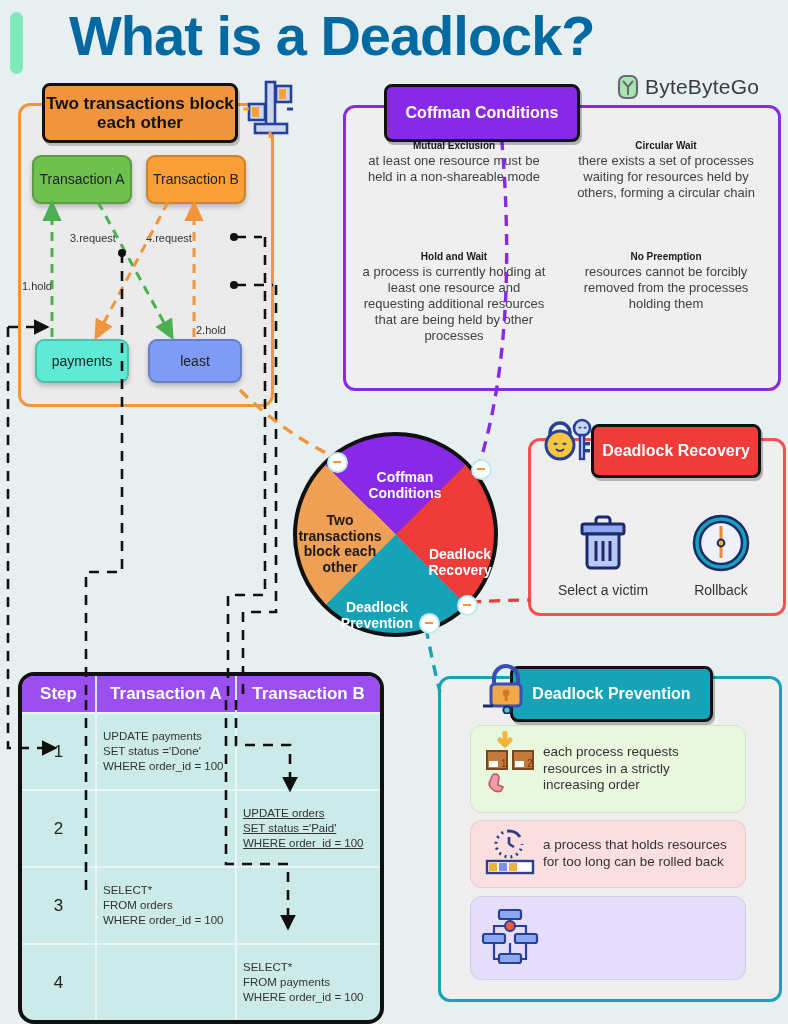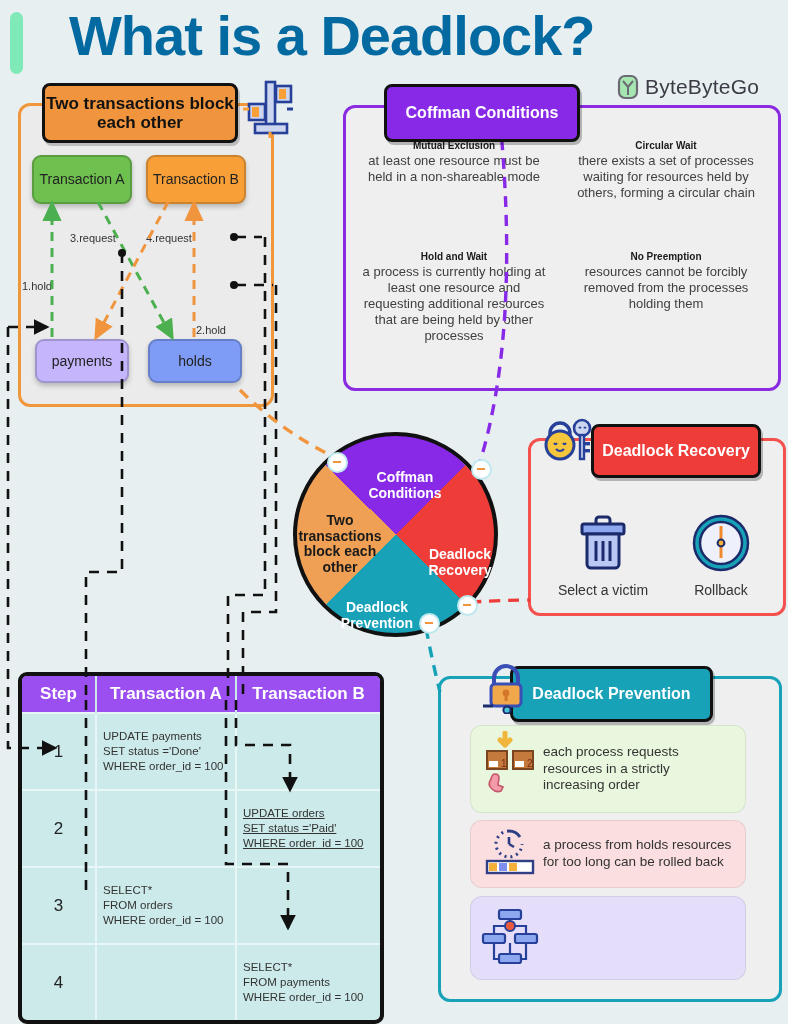--- a/index.html
+++ b/index.html
@@ -31,21 +31,21 @@
   
   #tx-panel{left:18px;top:103px;width:250px;height:298px;border:3px solid #f1973b;background:#ebebeb;}
   #tx-badge{left:42px;top:83px;width:190px;height:54px;background:#f0953d;color:#111;font-size:17px;
             box-shadow:2px 3px 0 rgba(0,0,0,.2);}
   #server-icon{left:243px;top:80px;width:56px;height:58px;}
   .txbox{border-radius:9px;border:2px solid rgba(0,0,0,.18);display:flex;align-items:center;
          justify-content:center;text-align:center;font-size:14px;color:#222;line-height:1.15;
          box-shadow:0 3px 5px rgba(0,0,0,.22);}
   #tx-a{left:32px;top:155px;width:96px;height:45px;background:#6ec04f;}
   #tx-b{left:146px;top:155px;width:96px;height:45px;background:#f8a037;}
-  #tbl-payments{left:35px;top:339px;width:90px;height:40px;background:#c4b5fd;}
+  #tbl-payments{left:35px;top:339px;width:90px;height:40px;background:#5eead4;}
   #tbl-orders{left:148px;top:339px;width:90px;height:40px;background:#7e9cf5;}
   .edge-label{font-size:11px;color:#333;}
   #lbl-3req{left:70px;top:232px;}
   #lbl-4req{left:146px;top:232px;}
   #lbl-1hold{left:22px;top:280px;}
   #lbl-2hold{left:196px;top:280px;margin-top:44px;}
 
   
   #coffman-panel{left:343px;top:105px;width:432px;height:280px;border:3px solid #8a2be2;background:#efefef;}
   #coffman-badge{left:384px;top:84px;width:190px;height:52px;background:#8929e8;}
@@ -90,21 +90,21 @@
   .prow{position:absolute;left:470px;width:276px;border-radius:12px;display:flex;align-items:center;
         padding:8px 10px;box-sizing:border-box;border:1px solid rgba(0,0,0,.08);}
   .prow .ptext{flex:1;text-align:left;font-size:13.5px;color:#333;line-height:1.24;}
   .prow .picon{width:62px;flex:none;}
   #prow1{top:725px;height:88px;background:#e8f7dd;}
   #prow2{top:820px;height:68px;background:#fbdee0;}
   #prow3{top:896px;height:84px;background:#e4defa;}
   #prow3 .ptext .ph{font-weight:bold;font-size:15px;color:#1a1a1a;display:block;margin-bottom:1px;}
 
   
-  #steps{left:18px;top:672px;width:358px;height:344px;border:4px solid #111;border-radius:9px;
+  #steps{left:18px;top:672px;width:358px;height:344px;border:4px solid #111;border-radius:16px;
          overflow:hidden;background:#cdeaea;}
   #steps table{border-collapse:collapse;width:100%;height:100%;table-layout:fixed;}
   #steps th{background:#9b4ff0;color:#fff;font-size:17px;font-weight:bold;height:34px;
             border-right:2px solid #cdeaea;}
   #steps th:last-child{border-right:none;}
   #steps td{border-top:2px solid #e9f6f6;border-right:2px solid #e9f6f6;vertical-align:middle;
             font-size:11.5px;color:#333;line-height:1.3;padding:4px 6px;}
   #steps td:last-child{border-right:none;}
   #steps td.stepnum{text-align:center;font-size:17px;color:#222;}
   #steps col.c1{width:74px;}
@@ -185,21 +185,21 @@
 <div class="abs txbox" id="tx-a">
   <span>Transaction A</span>
 </div>
 <div class="abs txbox" id="tx-b">
   <span>Transaction B</span>
 </div>
 <div class="abs txbox" id="tbl-payments">
   <span>payments</span>
 </div>
 <div class="abs txbox" id="tbl-orders">
-  <span>holds</span>
+  <span>least</span>
 </div>
 
 <div class="abs edge-label" id="lbl-1hold">1.hold</div>
 <div class="abs edge-label" id="lbl-2hold">2.hold</div>
 <div class="abs edge-label" id="lbl-3req">3.request</div>
 <div class="abs edge-label" id="lbl-4req">4.request</div>
 
 <div class="abs panel" id="coffman-panel"></div>
 <div class="abs badge" id="coffman-badge">Coffman Conditions</div>
 <div class="cgrid">
@@ -302,21 +302,21 @@
       <path d="M28 6 a13 13 0 1 0 13 13" fill="none" stroke="#2f3f86" stroke-width="3" stroke-dasharray="2,4"></path>
       <path d="M28 6 a13 13 0 0 1 11 6" fill="none" stroke="#2f3f86" stroke-width="3"></path>
       <line x1="28" y1="12" x2="28" y2="19" stroke="#2f3f86" stroke-width="2.6"></line>
       <line x1="28" y1="19" x2="33" y2="22" stroke="#2f3f86" stroke-width="2.6"></line>
       <rect x="6" y="36" width="46" height="12" fill="#fff" stroke="#2f3f86" stroke-width="2.4"></rect>
       <rect x="8" y="38" width="8" height="8" fill="#f3b13c"></rect>
       <rect x="18" y="38" width="8" height="8" fill="#7e8ff0"></rect>
       <rect x="28" y="38" width="8" height="8" fill="#f3b13c"></rect>
     </svg>
   </div>
-  <div class="ptext">a process from holds resources for too long can be rolled back</div>
+  <div class="ptext">a process that holds resources for too long can be rolled back</div>
 </div>
 
 <div class="prow abs" id="prow3">
   <div class="picon">
     <svg width="60" height="64" viewBox="0 0 60 64">
       <rect x="18" y="6" width="22" height="9" rx="2" fill="#8ea8f0" stroke="#27409a" stroke-width="2.2"></rect>
       <rect x="2" y="30" width="22" height="9" rx="2" fill="#8ea8f0" stroke="#27409a" stroke-width="2.2"></rect>
       <rect x="34" y="30" width="22" height="9" rx="2" fill="#8ea8f0" stroke="#27409a" stroke-width="2.2"></rect>
       <rect x="18" y="50" width="22" height="9" rx="2" fill="#8ea8f0" stroke="#27409a" stroke-width="2.2"></rect>
       <path d="M13 30 L13 22 L45 22 L45 30 M29 22 L29 15 M29 39 L29 50 M13 39 L13 55 L18 55 M45 39 L45 55 L40 55" fill="none" stroke="#27409a" stroke-width="2.2"></path>

